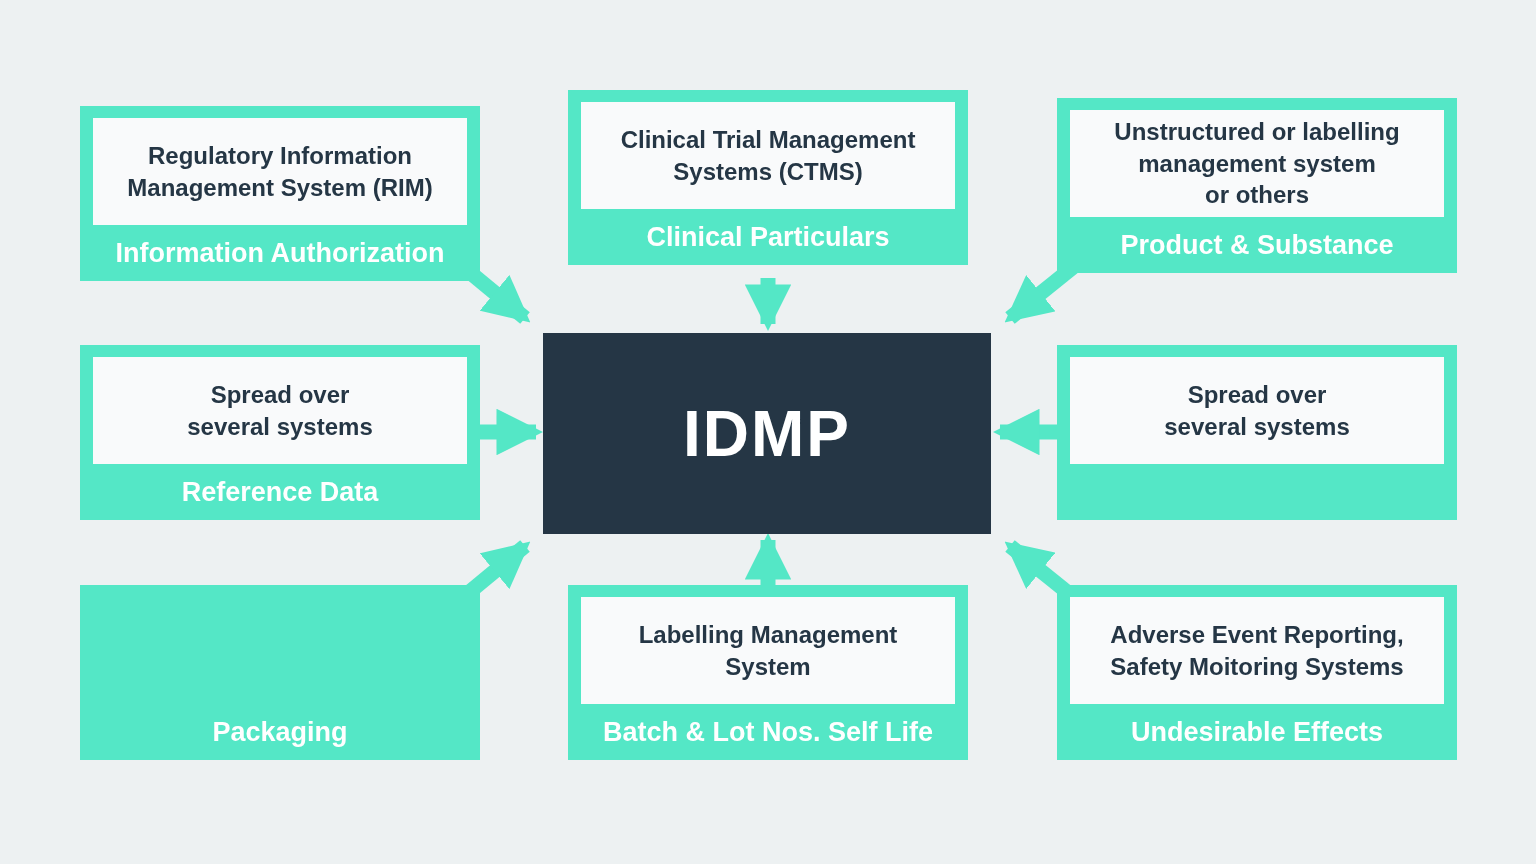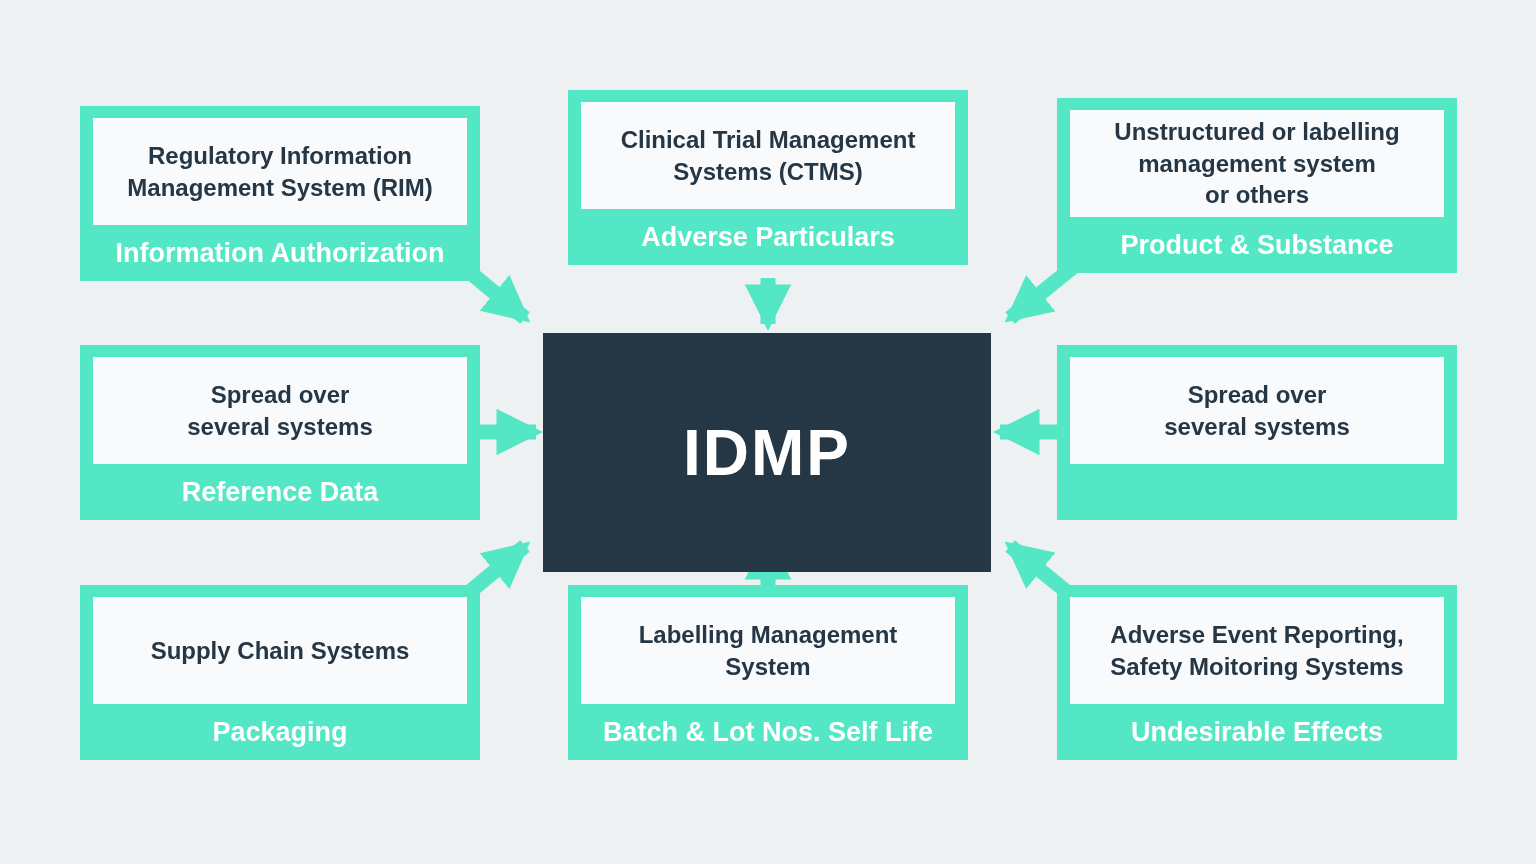--- a/index.html
+++ b/index.html
@@ -70,21 +70,21 @@
   .pos-tc { left: 568px;  top: 90px; }
   .pos-tr { left: 1057px; top: 98px; }
   .pos-ml { left: 80px;   top: 345px; }
   .pos-mr { left: 1057px; top: 345px; }
   .pos-bl { left: 80px;   top: 585px; }
   .pos-bc { left: 568px;  top: 585px; }
   .pos-br { left: 1057px; top: 585px; padding-left: 40px; }
   .center-box {
     position: absolute;
     left: 543px; top: 333px;
-    width: 448px; height: 239px;
+    width: 448px; height: 201px;
     background: var(--dark);
     display: flex;
     align-items: center;
     justify-content: center;
     z-index: 3;
   }
   .center-label {
     color: #ffffff;
     font-weight: bold;
     font-size: 64px;
@@ -118,21 +118,21 @@
 Management System (RIM)</div>
     </div>
     <div class="node-label">Information Authorization</div>
   </div>
 
   <div class="node pos-tc">
     <div class="node-inner">
       <div class="node-title">Clinical Trial Management
 Systems (CTMS)</div>
     </div>
-    <div class="node-label">Adverse Particulars</div>
+    <div class="node-label">Clinical Particulars</div>
   </div>
 
   <div class="node pos-tr">
     <div class="node-inner">
       <div class="node-title">Unstructured or labelling
 management system
 or others</div>
     </div>
     <div class="node-label">Product &amp; Substance</div>
   </div>
@@ -146,23 +146,20 @@
   </div>
 
   <div class="node pos-mr">
     <div class="node-inner">
       <div class="node-title">Spread over
 several systems</div>
     </div>
   </div>
 
   <div class="node pos-bl">
-    <div class="node-inner">
-      <div class="node-title">Supply Chain Systems</div>
-    </div>
     <div class="node-label">Packaging</div>
   </div>
 
   <div class="node pos-bc">
     <div class="node-inner">
       <div class="node-title">Labelling Management
 System</div>
     </div>
     <div class="node-label">Batch &amp; Lot Nos. Self Life</div>
   </div>

